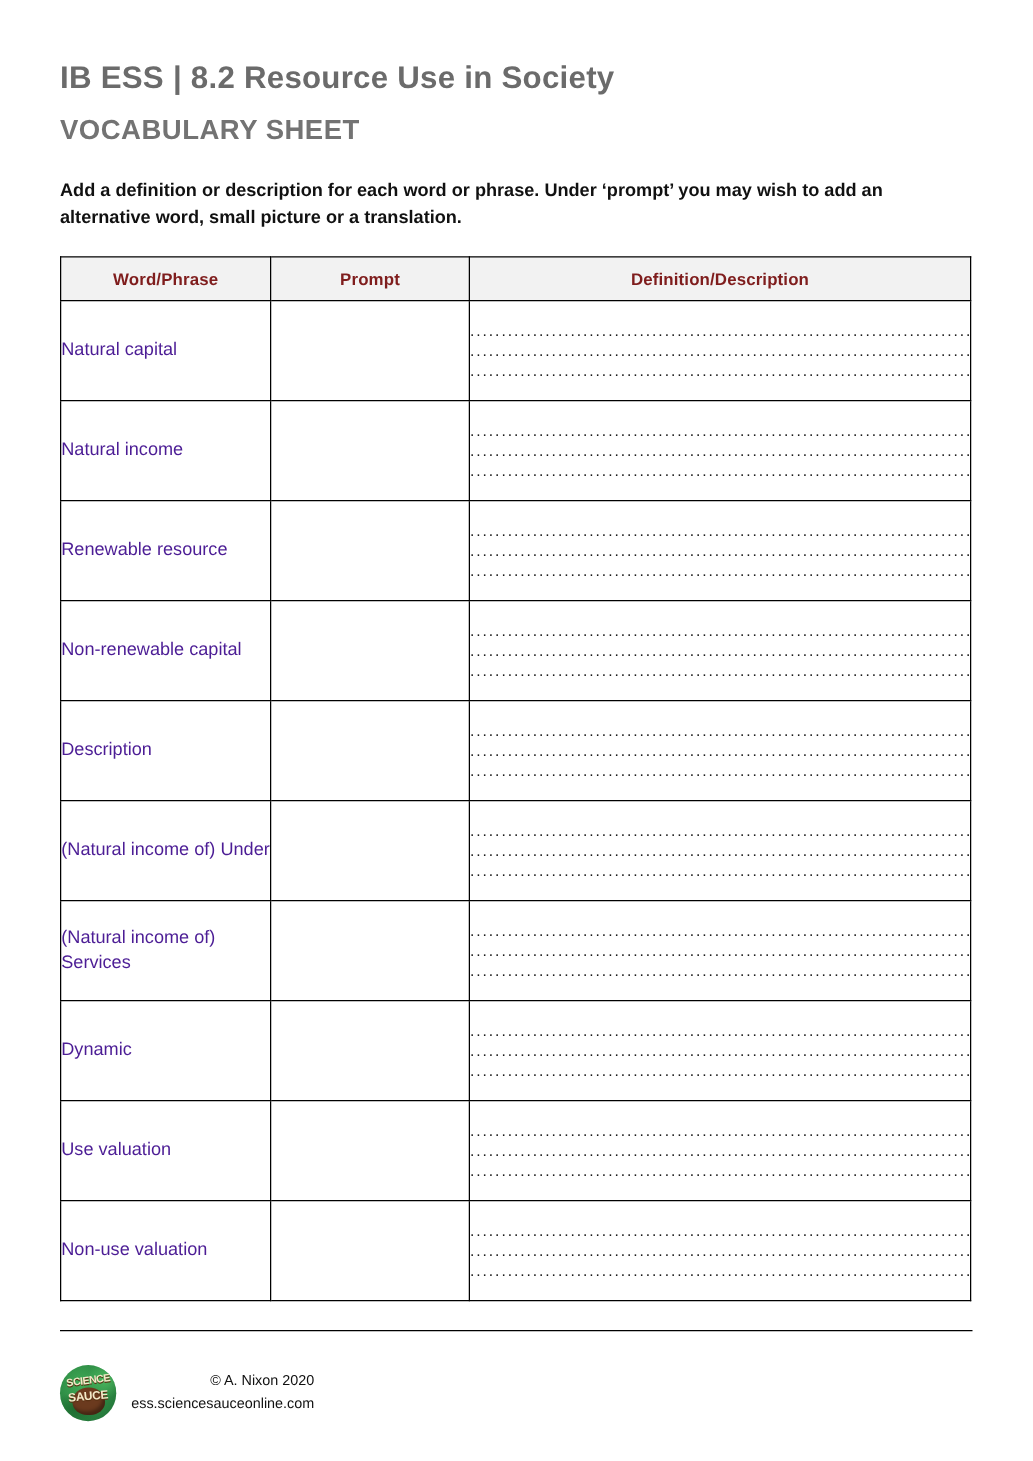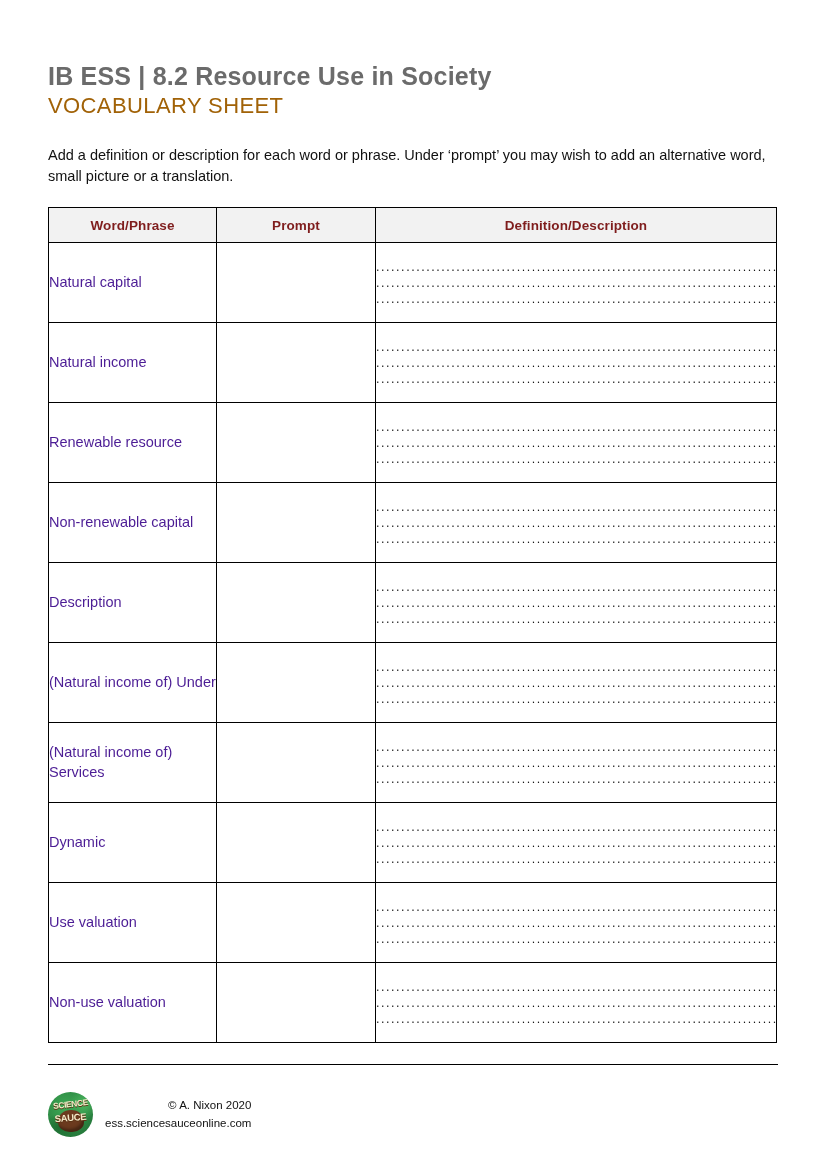--- a/index.html
+++ b/index.html
@@ -14,50 +14,51 @@
     color: #000000;
     overflow: hidden;
     position: relative;
   }
   .page {
     position: absolute;
     left: 0; top: 0;
     width: 826px;
     height: 1169px;
     box-sizing: border-box;
-    padding: 14px 48px;
+    padding: 0 48px;
   }
 
   
   .title-block {
     padding-top: 48px;
   }
   .title-line1 {
     font-size: 25px;
     font-weight: bold;
     color: #6b6b6b;
     letter-spacing: 0.2px;
     line-height: 1.18;
     white-space: nowrap;
   }
   .title-line2 {
     font-size: 22px;
-    font-weight: normal;
-    color: #a16207;
+    font-weight: bold;
+    color: #737373;
     letter-spacing: 0.4px;
     line-height: 1.25;
-    margin-top: 0;
+    margin-top: 12px;
   }
 
   .instructions {
     margin-top: 26px;
     font-size: 14.5px;
     line-height: 1.42;
     color: #111111;
     max-width: 718px;
+    font-weight: bold;
   }
 
   
   .vocab-table {
     margin-top: 21px;
     width: 728px;
     border-collapse: collapse;
     table-layout: fixed;
   }
   .vocab-table th,

